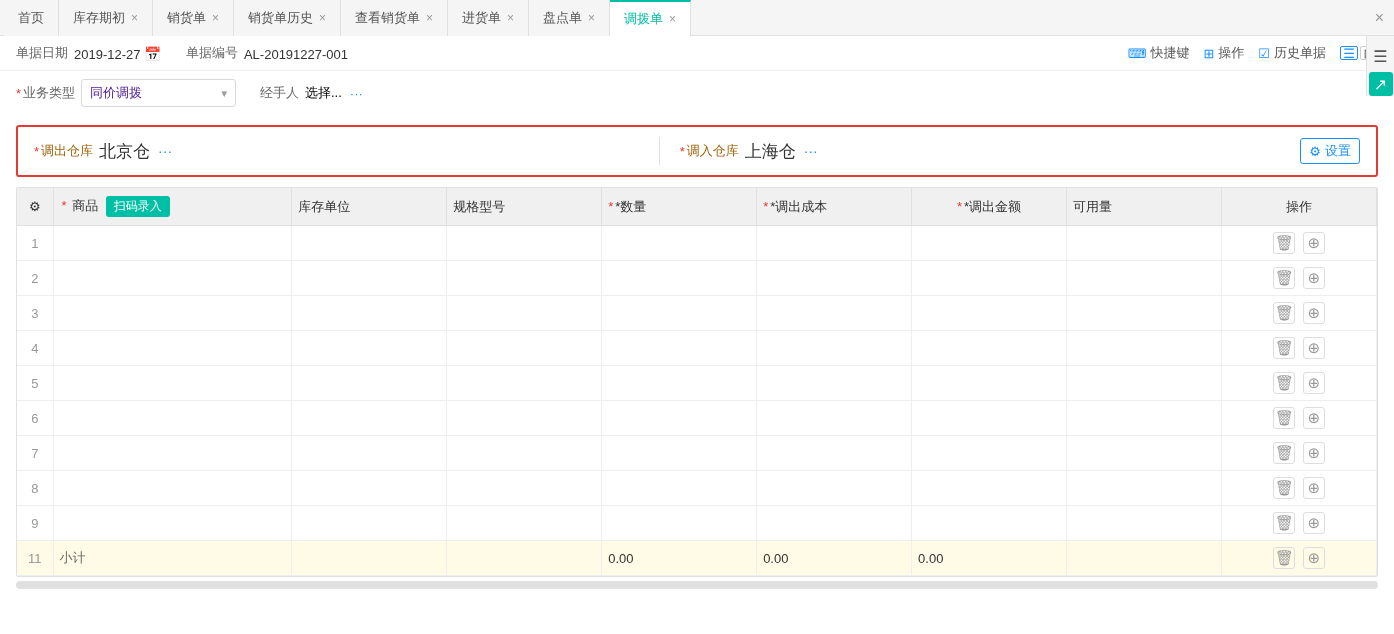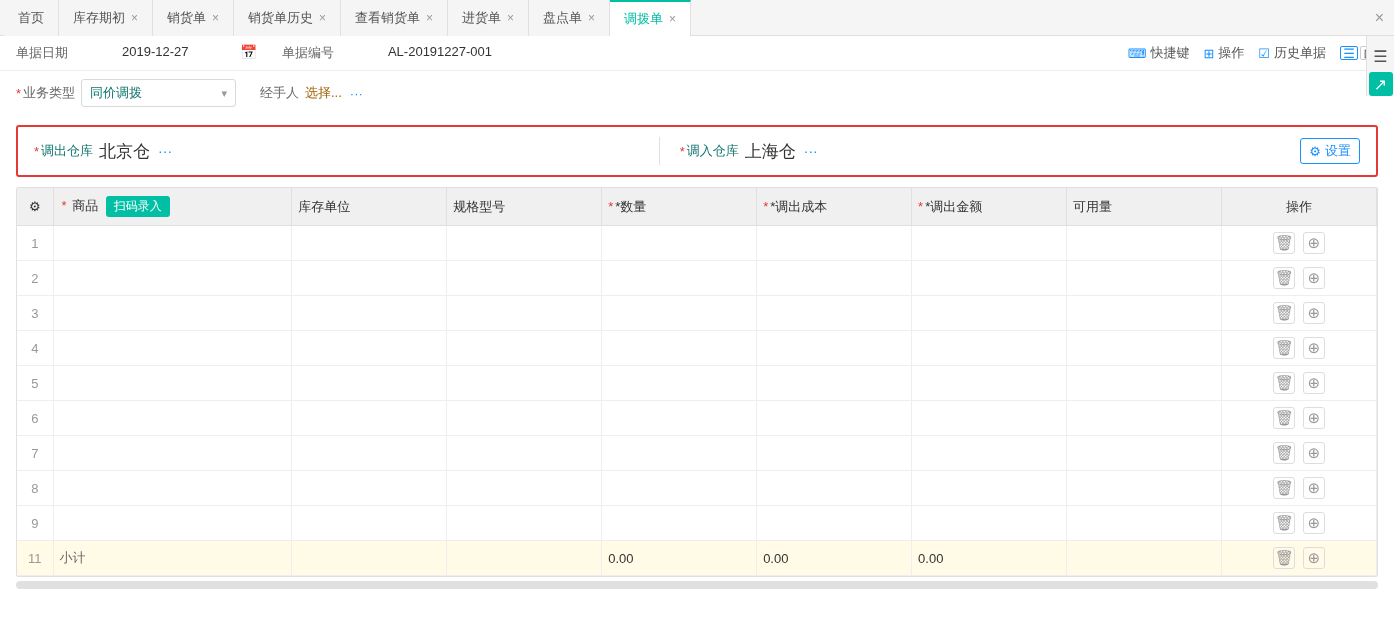--- a/index.html
+++ b/index.html
@@ -44,24 +44,23 @@
     }
 
     
     .header-bar {
       display: flex; align-items: center;
       padding: 8px 16px;
       border-bottom: 1px solid #eee;
       background: #fff;
     }
     .header-field {
-      display: flex; align-items: flex-start;
+      display: flex; align-items: flex-end;
       margin-right: 24px;
       font-size: 13px;
-      gap: 48px;
     }
     .header-field label { color: #666; margin-right: 6px; }
     .header-field .value { color: #333; font-weight: 400; }
     .calendar-icon { margin-left: 4px; cursor: pointer; color: #1890ff; font-size: 14px; }
     .header-actions {
       margin-left: auto;
       display: flex; align-items: center; gap: 14px;
     }
     .header-action-btn {
       display: flex; align-items: center; gap: 4px;
@@ -79,21 +78,21 @@
       margin: 10px 16px;
       padding: 10px 16px;
       border: 2px solid #e53935;
       border-radius: 3px;
       display: flex; align-items: center;
     }
     .form-field-inline {
       display: flex; align-items: center;
       flex: 1;
     }
-    .field-label { color: #0f766e; margin-right: 6px; white-space: nowrap; }
+    .field-label { color: #a16207; margin-right: 6px; white-space: nowrap; }
     .required-star { color: #e53935; margin-right: 2px; }
     .field-value { color: #333; font-size: 17px; }
     .field-more { color: #1890ff; margin-left: 8px; cursor: pointer; font-size: 14px; }
     .divider-v { width: 1px; background: #e0e0e0; height: 28px; margin: 0 20px; }
     .settings-btn {
       margin-left: auto;
       display: flex; align-items: center; gap: 4px;
       color: #1890ff; cursor: pointer; font-size: 13px;
       border: 1px solid #1890ff; border-radius: 3px;
       padding: 3px 8px;
@@ -105,28 +104,28 @@
       padding: 8px 16px;
     }
     .biz-field { display: flex; align-items: center; width: 220px; }
     .biz-field label { color: #666; margin-right: 4px; }
     .biz-select {
       flex: 1; display: flex; align-items: center;
       border: 1px solid #d9d9d9; border-radius: 3px;
       padding: 4px 8px; cursor: pointer; background: #fff;
       justify-content: space-between;
     }
-    .biz-select-text { color: #0f766e; }
+    .biz-select-text { color: #4c1d95; }
     .biz-select-arrow { color: #999; font-size: 11px; margin-left: 6px; }
     .person-field {
       display: flex; align-items: center;
       margin-left: 24px;
     }
     .person-field label { color: #666; margin-right: 6px; }
-    .person-placeholder { color: #a16207; }
+    .person-placeholder { color: #000000; }
     .person-more { color: #1890ff; margin-left: 8px; cursor: pointer; }
     .data-table {
       width: 100%;
       border-collapse: collapse;
       font-size: 13px;
     }
     .data-table thead tr {
       background: #f0f0f0;
     }
     .data-table thead th {
@@ -331,21 +330,21 @@
             <span>⚙</span>
           </th>
           <th class="required" style="min-width:120px;padding-left:8px;">
             <span>商品</span>
             <button class="scan-btn">扫码录入</button>
           </th>
           <th style="min-width:80px;font-family:Liberation Mono, monospace;">库存单位</th>
           <th style="min-width:80px;">规格型号</th>
           <th class="required" style="min-width:80px;">*数量</th>
           <th class="required" style="min-width:80px;">*调出成本</th>
-          <th class="required" style="min-width:80px;">*调出金额</th>
+          <th class="required" style="min-width:80px;text-align:center;">*调出金额</th>
           <th style="min-width:80px;">可用量</th>
           <th style="min-width:80px; text-align:center;">操作</th>
         </tr>
       </thead>
       <tbody id="table-body">
 
       <tr>
       <td class="row-num">1</td>
       <td></td>
       <td></td>

